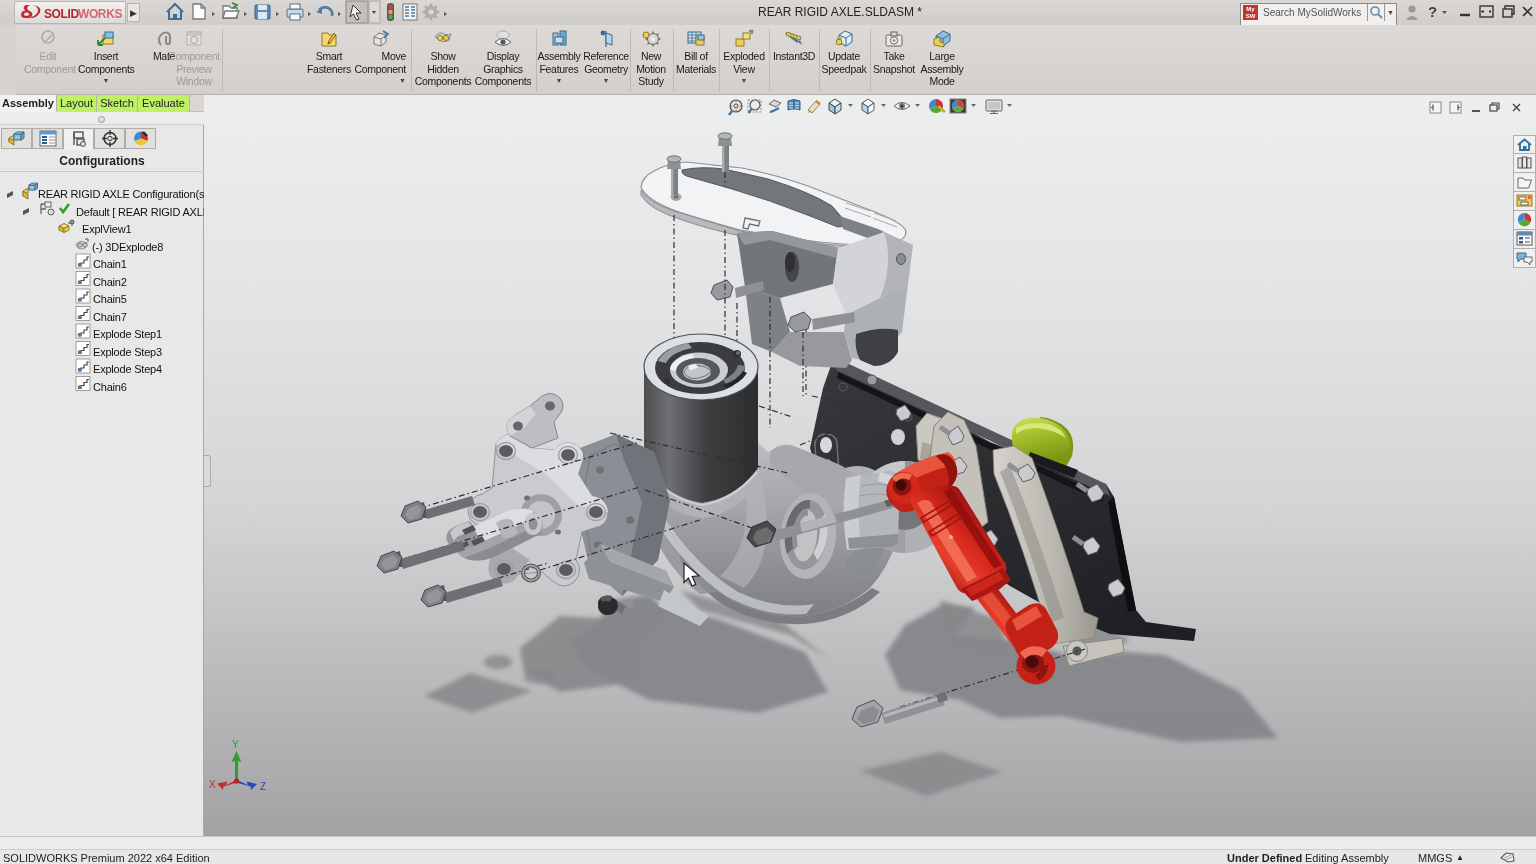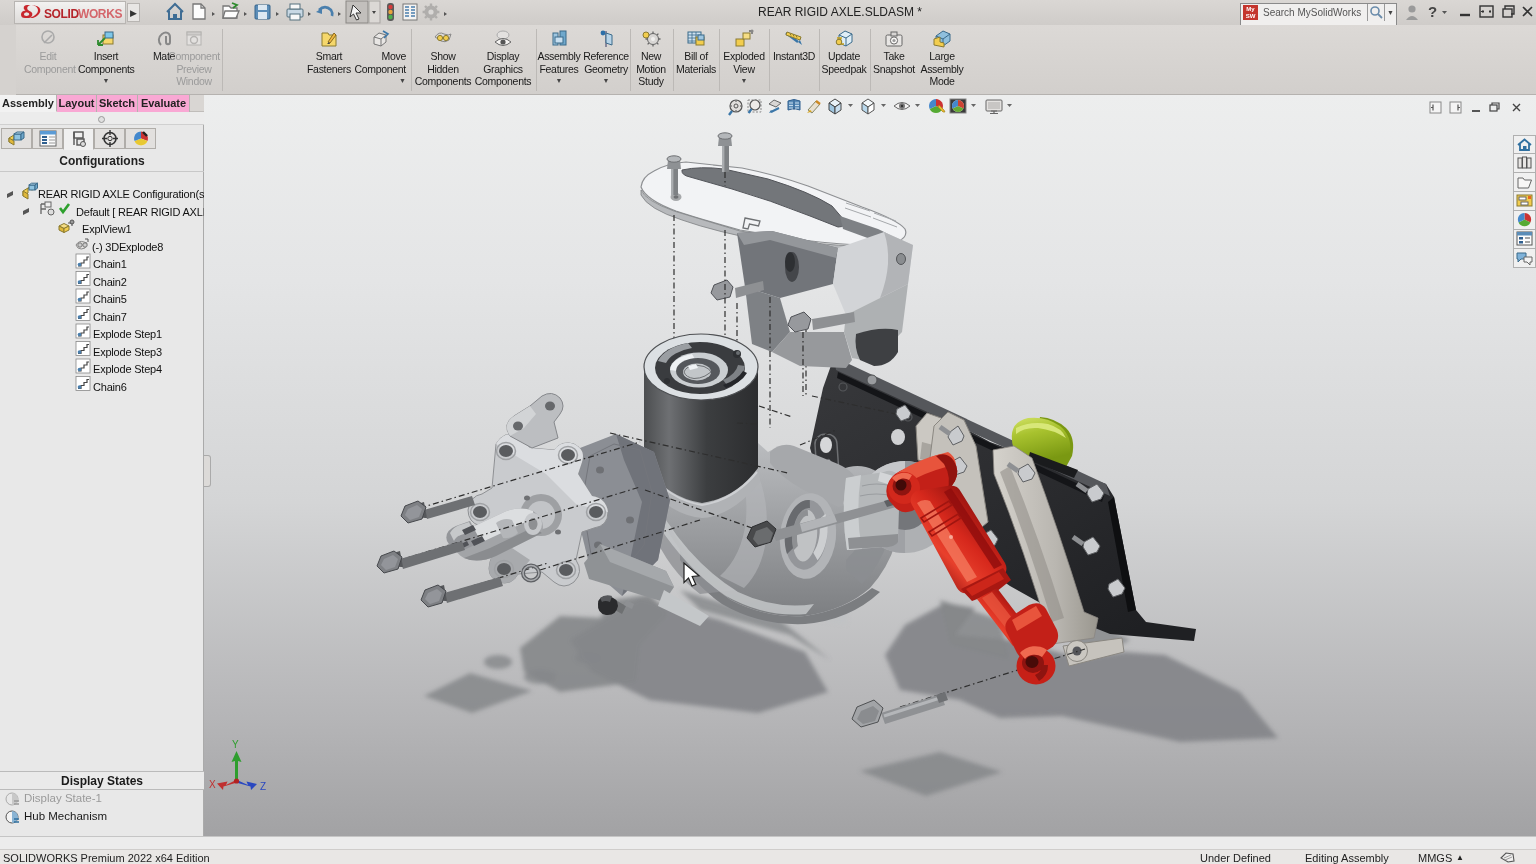--- a/index.html
+++ b/index.html
@@ -26,21 +26,21 @@
 .cmdbtn { position:absolute; top:2px; height:64px; text-align:center; }
 .cmdbtn .ic { display:block; margin:2px auto 1px; }
 .cmdbtn .lb { font-size:10.5px; line-height:12.5px; color:#1a1a1a; letter-spacing:-0.3px; }
 .cmdbtn .lb.gray { color:#9b9b9b; }
 .cmdbtn .dd { font-size:7px; color:#444; display:block; margin-top:2px;}
 .vsep { position:absolute; top:28px; width:1px; height:62px; background:#bcb9b6; top:4px;}
 
 
 #panel { position:absolute; left:0; top:95px; width:204px; height:746px; background:#e8e8e8; border-right:1px solid #aaa; }
 #ptabs { position:absolute; left:0; top:0; width:204px; height:17px; background:#d9d6d3; border-bottom:1px solid #c0bdba; }
-.ptab { position:absolute; top:0; height:17px; font-size:11px; text-align:center; line-height:16px; color:#222; border-right:1px solid #b5b2af; background:#f9a8d4;font-weight:bold; }
+.ptab { position:absolute; top:0; height:17px; font-size:11px; text-align:center; line-height:16px; color:#222; border-right:1px solid #b5b2af; background:#bef264; }
 .ptab.active { background:#f2f2f2; font-weight:bold; border-bottom:1px solid #f2f2f2; }
 #splitdot { position:absolute; left:0; top:17px; width:204px; height:13px; background:#ececec; border-bottom:1px solid #d0d0d0;}
 #splitdot:after { content:""; position:absolute; left:98px; top:4px; width:5px; height:5px; border-radius:50%; border:1px solid #999; background:#e0e0e0;}
 #icontabs { position:absolute; left:0; top:31px; width:204px; height:23px; }
 .itab { position:absolute; top:2px; width:31px; height:21px; background:#e2e0de; border:1px solid #b0ada9; }
 .itab.active { background:#f0f0f0; border-bottom:1px solid #f0f0f0; height:22px;}
 #confhdr { position:absolute; left:0; top:57px; width:204px; height:20px; text-align:center; font-weight:bold; font-size:12px; line-height:18px; color:#222; border-bottom:1px solid #c8c8c8;}
 #tree { position:absolute; left:0; top:83px; width:204px; }
 .trow { position:absolute; height:17px; font-size:11px; line-height:16px; color:#111; white-space:nowrap; letter-spacing:-0.2px; }
 
@@ -409,33 +409,20 @@
     <div class="trow" style="left:82px;top:43px;">ExplView1</div>
     <div class="trow" style="left:92px;top:60.5px;">(-) 3DExplode8</div>
     <div class="trow" style="left:93px;top:78px;">Chain1</div>
     <div class="trow" style="left:93px;top:95.5px;">Chain2</div>
     <div class="trow" style="left:93px;top:113px;">Chain5</div>
     <div class="trow" style="left:93px;top:130.5px;">Chain7</div>
     <div class="trow" style="left:93px;top:148px;">Explode Step1</div>
     <div class="trow" style="left:93px;top:165.5px;">Explode Step3</div>
     <div class="trow" style="left:93px;top:183px;">Explode Step4</div>
     <div class="trow" style="left:93px;top:200.5px;">Chain6</div>
-  </div>
-  <div id="dstates">
-    <div class="hdr">Display States</div>
-    <div class="row gray"><svg width="16" height="14" style="position:absolute;left:5px;top:2px;">
-          <circle cx="7" cy="7" r="6" fill="#e8e8e8" stroke="#aaa"></circle>
-          <path d="M7 1 a6 6 0 0 1 0 12z" fill="#c8c8c8"></path>
-          <path d="M9 9 h5 M9 12 h5" stroke="#999" stroke-width="1.4"></path>
-        </svg>Display State-1</div>
-    <div class="row"><svg width="16" height="14" style="position:absolute;left:5px;top:2px;">
-          <circle cx="7" cy="7" r="6" fill="#f4f4f4" stroke="#555"></circle>
-          <path d="M7 1 a6 6 0 0 1 0 12z" fill="#8ab4d4"></path>
-          <path d="M9 9 h5 M9 12 h5" stroke="#2f6f9f" stroke-width="1.4"></path>
-        </svg>Hub Mechanism</div>
   </div>
 </div>
 
 <div id="viewport">
   <svg id="model" width="1332" height="741" viewBox="204 95 1332 741" style="position:absolute;left:0;top:0;">
   <defs>
     <linearGradient id="gdrum" x1="0" y1="0" x2="1" y2="0">
       <stop offset="0" stop-color="#4c4e50"></stop>
           <stop offset="0.22" stop-color="#6e7073"></stop>
           <stop offset="0.55" stop-color="#3c3e40"></stop>
@@ -915,21 +902,21 @@
     <div class="tpbtn"><svg width="21" height="17">
           <path d="M3 4 h9 v6 h-5 l-3 3 v-3 h-1z" fill="#7fb2d9" stroke="#3a6a8a"></path>
           <path d="M10 8 h8 v5 h-2 v3 l-3 -3 h-3z" fill="#f4f4f4" stroke="#666"></path>
         </svg></div>
   </div>
 </div>
 
 <div id="bstrip"></div>
 <div id="statusbar">
   <span style="position:absolute;left:3px;top:2px;">SOLIDWORKS Premium 2022 x64 Edition</span>
-  <span style="position:absolute;left:1200px;top:2px;">Under Defined</span>
+  <span style="position:absolute;left:1227px;top:2px;font-weight:bold;">Under Defined</span>
   <span style="position:absolute;left:1305px;top:2px;">Editing Assembly</span>
   <span style="position:absolute;left:1418px;top:2px;">MMGS</span>
   <span style="position:absolute;left:1456px;top:3px;font-size:8px;">▲</span>
   <svg width="20" height="15" style="position:absolute;left:1498px;top:0px;">
       <path d="M3 8 L8 3 L15 4 L16 11 L10 12 Z" fill="#f0efee" stroke="#555" stroke-width="1.1"></path>
       <path d="M6 8 l7 -3 M7 10 l7 -3" stroke="#888" stroke-width="0.8"></path>
     </svg>
 </div>
 
 </body></html>

